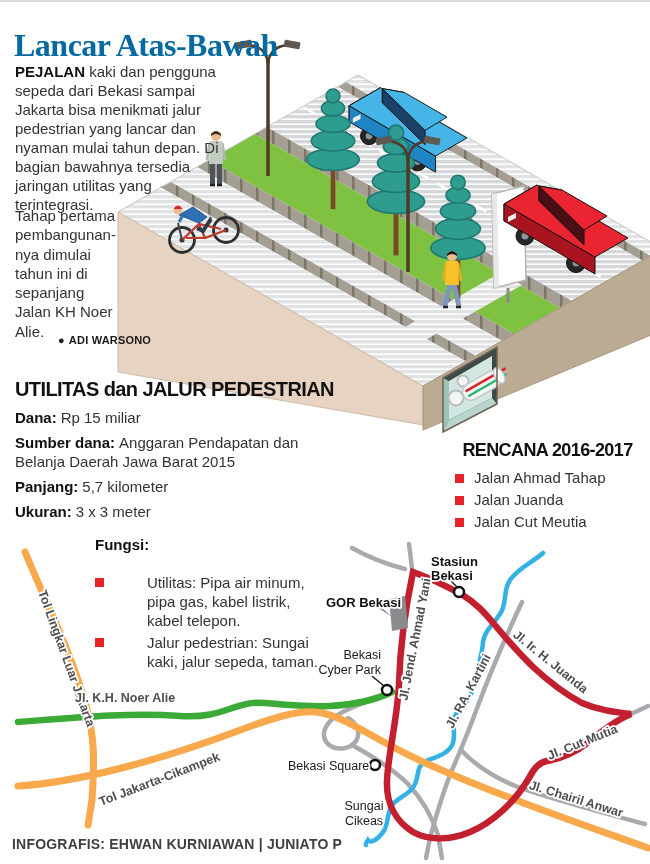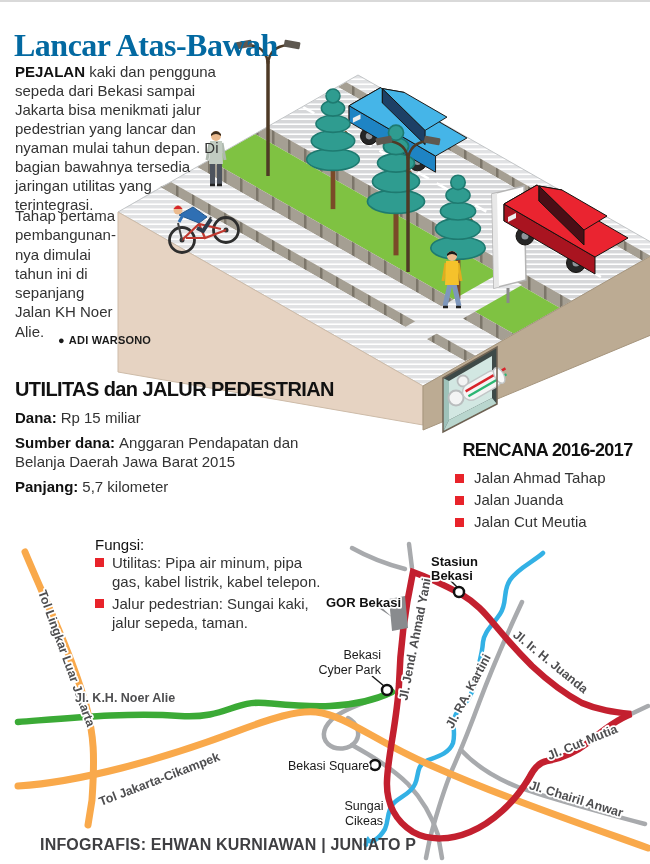--- a/index.html
+++ b/index.html
@@ -21,24 +21,24 @@
   .byline .dot{font-size:11px;margin-right:4px;}
   .specs{left:15px;top:378px;width:330px;z-index:5;}
   .sec-head{font-weight:700;font-size:20px;letter-spacing:-0.6px;color:#111;margin:0 0 7px 0;}
   .spec-item{font-size:15px;line-height:19px;color:#333;margin-bottom:6px;}
   .spec-item b{color:#111;margin-right:4px;}
   .rencana{left:455px;top:440px;width:185px;z-index:5;}
   .rencana .sec-head{font-size:18px;margin-bottom:6px;text-align:center;}
   .ren-item{font-size:15px;line-height:22px;color:#333;display:flex;align-items:center;}
   .sq{width:9px;height:9px;background:#E8232A;display:inline-block;margin-right:10px;flex:0 0 9px;}
   .fungsi{left:95px;top:536px;width:232px;z-index:5;}
-  .fungsi-head{font-weight:400;font-size:15px;color:#111;margin-bottom:0;}
-  .fun-item{display:flex;font-size:15px;line-height:19px;color:#333;margin-bottom:3px;}
+  .fungsi-head{font-weight:700;font-size:15px;color:#111;margin-bottom:20px;}
+  .fun-item{display:flex;font-size:15px;line-height:19px;color:#333;margin-bottom:3px;gap:35px;}
   .fun-item .sq{margin-top:5px;margin-right:8px;}
-  .credit{left:12px;top:836px;font-size:16px;font-weight:700;color:#3f3f42;letter-spacing:0.2px;z-index:5;margin-left:28px;}
+  .credit{left:12px;top:836px;font-size:14px;font-weight:700;color:#3f3f42;letter-spacing:0.2px;z-index:5;}
   svg{position:absolute;left:0;}
   #illo{top:0;z-index:1;}
   #map{top:540px;z-index:2;}
   text.rl{font:700 12.5px "Liberation Sans",sans-serif;fill:#4e4e50;paint-order:stroke;stroke:#fff;stroke-width:3.5px;stroke-linejoin:round;}
   text.pl{font:700 13px "Liberation Sans",sans-serif;fill:#111;paint-order:stroke;stroke:#fff;stroke-width:3.5px;stroke-linejoin:round;}
   text.pl2{font:400 12.5px "Liberation Sans",sans-serif;fill:#1a1a1a;paint-order:stroke;stroke:#fff;stroke-width:3.5px;stroke-linejoin:round;}
 </style>
 </head>
 <body>
 
@@ -190,20 +190,21 @@
 <div class="abs intro intro2">Tahap pertama pembangunan-nya dimulai tahun ini di sepanjang Jalan KH Noer Alie.</div>
 <div class="abs byline">
   <span class="dot">●</span><span>ADI WARSONO</span>
 </div>
 
 <div class="abs specs">
   <div class="sec-head">UTILITAS dan JALUR PEDESTRIAN</div>
   <div class="spec-item"><b>Dana:</b><span>Rp 15 miliar</span></div>
   <div class="spec-item" style="width:318px"><b>Sumber dana:</b><span>Anggaran Pendapatan dan Belanja Daerah Jawa Barat 2015</span></div>
   <div class="spec-item"><b>Panjang:</b><span>5,7 kilometer</span></div>
+  <div class="spec-item"><b>Ukuran:</b><span>3 x 3 meter</span></div>
 </div>
 
 <div class="abs rencana">
   <div class="sec-head">RENCANA 2016-2017</div>
   <div class="ren-item">
       <span class="sq"></span>
       <span>Jalan Ahmad Tahap</span>
     </div>
   <div class="ren-item">
       <span class="sq"></span>

